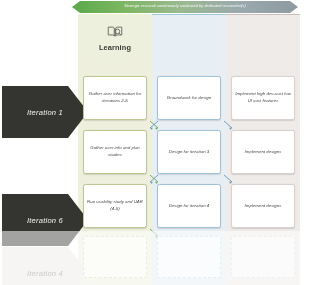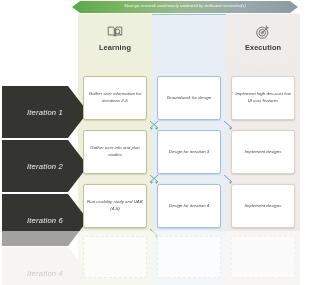--- a/index.html
+++ b/index.html
@@ -123,30 +123,20 @@
       <path d="M12 7.1v10.4"></path>
       <circle cx="15.2" cy="11.2" r="3.1" stroke="#6f6f68"></circle>
       <path d="M17.5 13.5l2.6 2.6"></path>
     </svg>
     <span class="hdr-label">Learning</span>
   </div>
 
   <div class="hdr-top" id="hdr-problem-top"></div>
 
   <div class="hdr-top" id="hdr-execution-top"></div>
-  <div class="hdr" id="hdr-execution">
-    <svg class="hdr-icon" viewBox="0 0 24 24" fill="none" stroke="#6f6f68" stroke-width="1.3">
-      <circle cx="11" cy="13" r="7.4"></circle>
-      <circle cx="11" cy="13" r="4.4"></circle>
-      <circle cx="11" cy="13" r="1.5"></circle>
-      <path d="M11 13l7.6-7.6"></path>
-      <path d="M16.4 3.4l.3 2.9 2.9.3"></path>
-    </svg>
-    <span class="hdr-label">Execution</span>
-  </div>
 
   <svg id="connectors" viewBox="0 0 300 285">
 
     <g stroke="#6aa84f" stroke-width="0.9" fill="none">
       <path d="M150 121 L158 128"></path>
         <path d="M158 128 l-2.6 -0.4 l0.6 2.5" fill="#6aa84f" stroke="none"></path>
     </g>
     <g stroke="#5b9bc4" stroke-width="0.9" fill="none">
       <path d="M158 121 L150 128"></path>
         <path d="M150 128 l2.6 -0.4 l-0.6 2.5" fill="#5b9bc4" stroke="none"></path>
@@ -172,23 +162,20 @@
 
     <g stroke="#6aa84f" stroke-width="0.9" fill="none">
       <path d="M150 229 L158 236"></path>
         <path d="M158 236 l-2.6 -0.4 l0.6 2.5" fill="#6aa84f" stroke="none"></path>
     </g>
   </svg>
 
   <div class="iter iter-dark" id="iter1">
     <span class="iter-label">Iteration 1</span>
   </div>
-  <div class="iter iter-dark" id="iter2">
-    <span class="iter-label">Iteration 2</span>
-  </div>
   <div class="iter iter-dark" id="iter3">
     <span class="iter-label">Iteration 6</span>
   </div>
   <div class="iter iter-faded" id="iter4">
     <span class="iter-label">Iteration 4</span>
   </div>
 
   <div class="card col-learning r1">
     <span class="card-text">Gather user information for iterations 2-5</span>
   </div>

